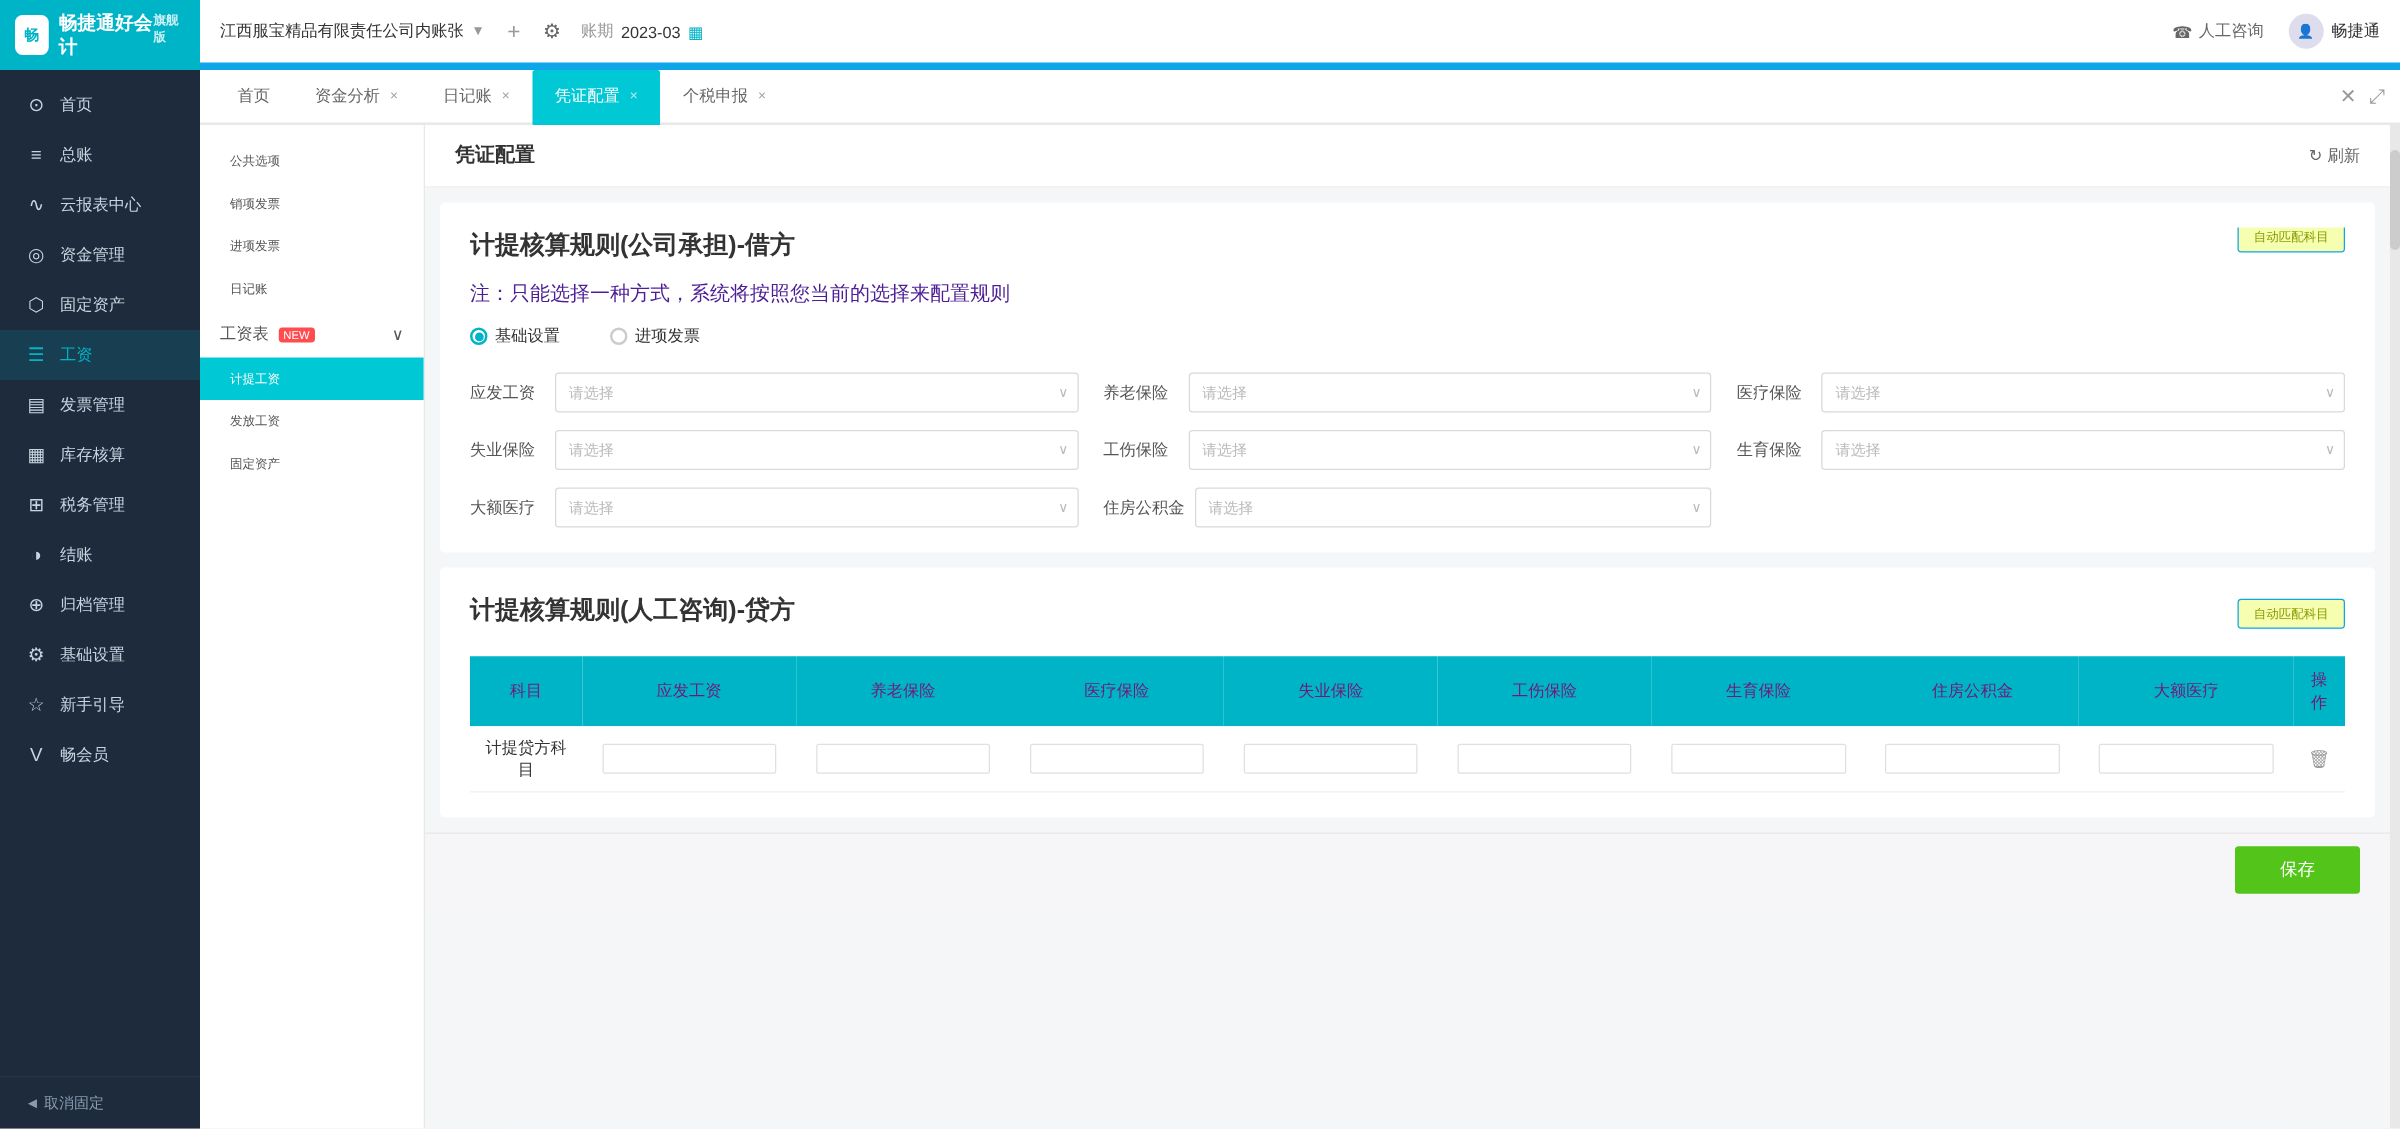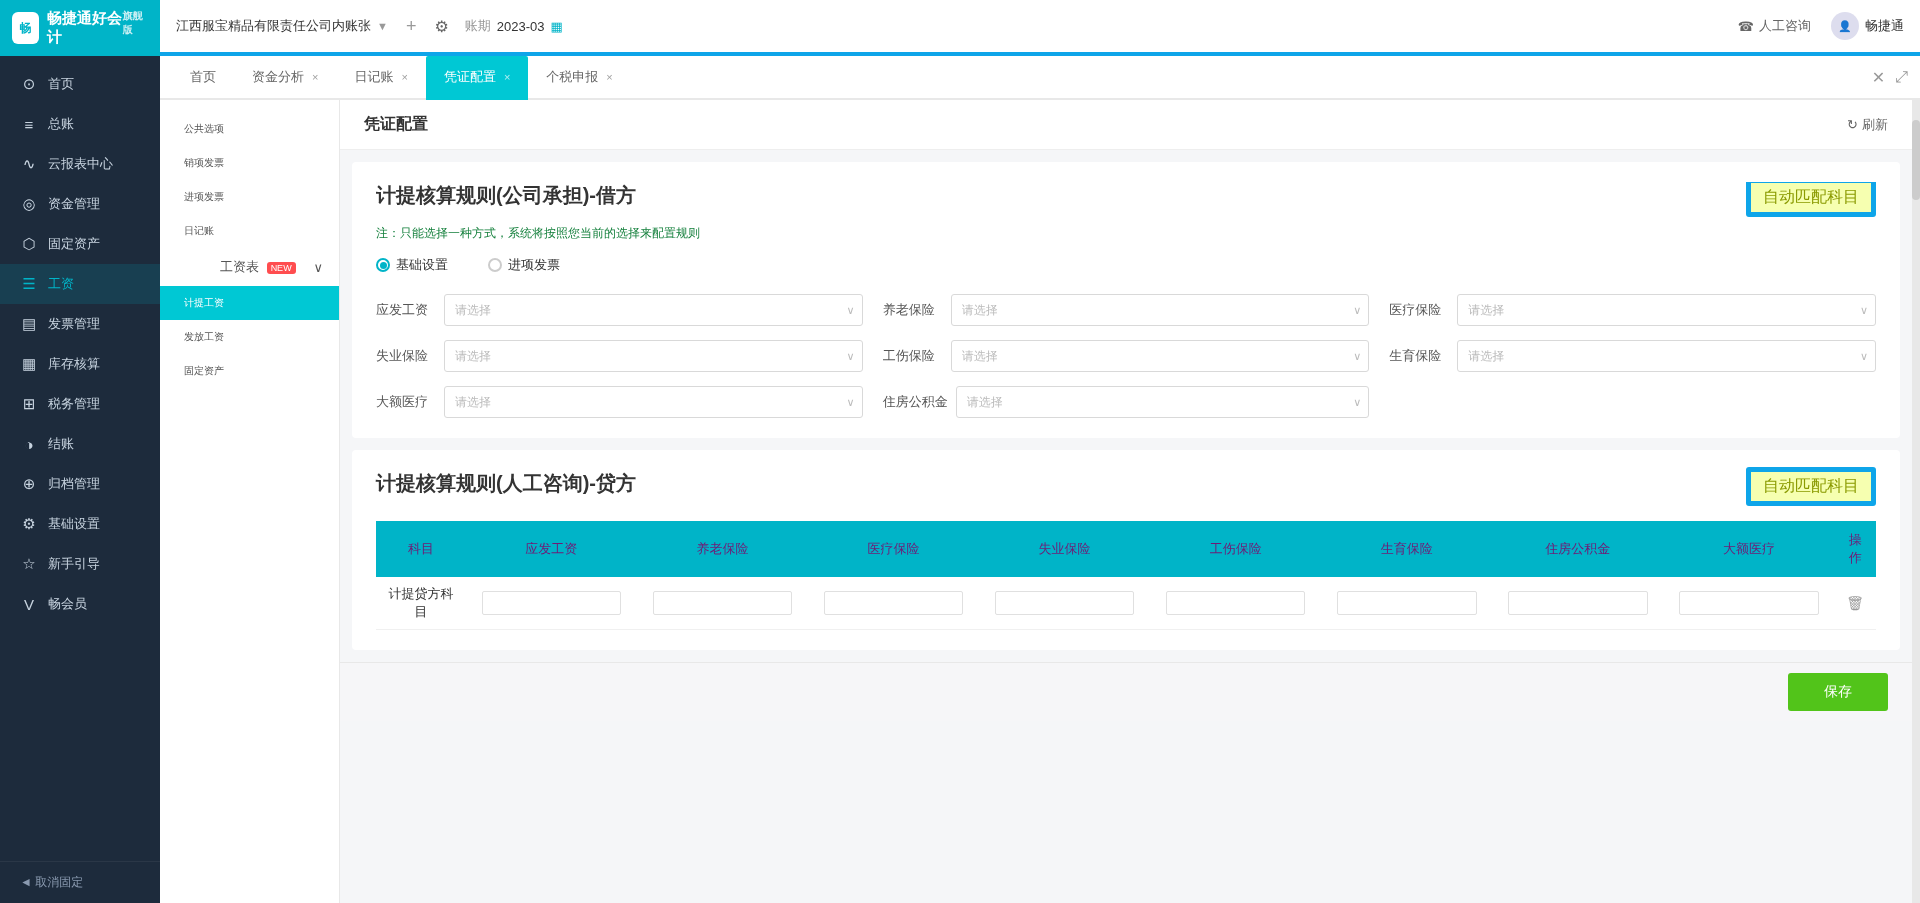--- a/index.html
+++ b/index.html
@@ -73,21 +73,21 @@
       overflow: hidden;
     }
 
     
     .topbar {
       background: #fff;
       height: 56px;
       display: flex;
       align-items: center;
       padding: 0 16px;
-      border-bottom: 4px solid #0ea5e9;
+      border-bottom: 6px solid #0ea5e9;
       gap: 12px;
     }
     .topbar-company {
       display: flex;
       align-items: center;
       gap: 6px;
       font-size: 13px;
       color: #333;
       cursor: pointer;
     }
@@ -213,21 +213,20 @@
       color: #fff;
     }
     .left-nav-group {
       padding: 10px 16px;
       font-size: 13px;
       color: #555;
       cursor: pointer;
       display: flex;
       align-items: center;
       justify-content: space-between;
-      margin-left: 44px;
     }
     .left-nav-badge {
       font-size: 9px;
       background: #ff4d4f;
       color: #fff;
       padding: 1px 4px;
       border-radius: 3px;
       margin-left: 4px;
     }
 
@@ -282,32 +281,32 @@
       border-radius: 4px;
       padding: 20px 24px;
     }
     .section-title {
       font-size: 20px;
       font-weight: bold;
       color: #333;
       margin-bottom: 10px;
     }
     .section-note {
-      color: #15803d;
-      font-size: 12px;
+      color: #4c1d95;
+      font-size: 16px;
       margin-bottom: 14px;
     }
     .auto-match-btn {
       float: right;
       margin-top: -4px;
-      border: 5px solid #0ea5e9;
+      border: 1px solid #0ea5e9;
       background: #f6ffb0;
       color: #8a9a00;
       padding: 4px 12px;
-      font-size: 16px;
+      font-size: 10px;
       border-radius: 3px;
       cursor: pointer;
     }
 
     
     .radio-group {
       display: flex;
       gap: 40px;
       margin-bottom: 20px;
       align-items: center;

